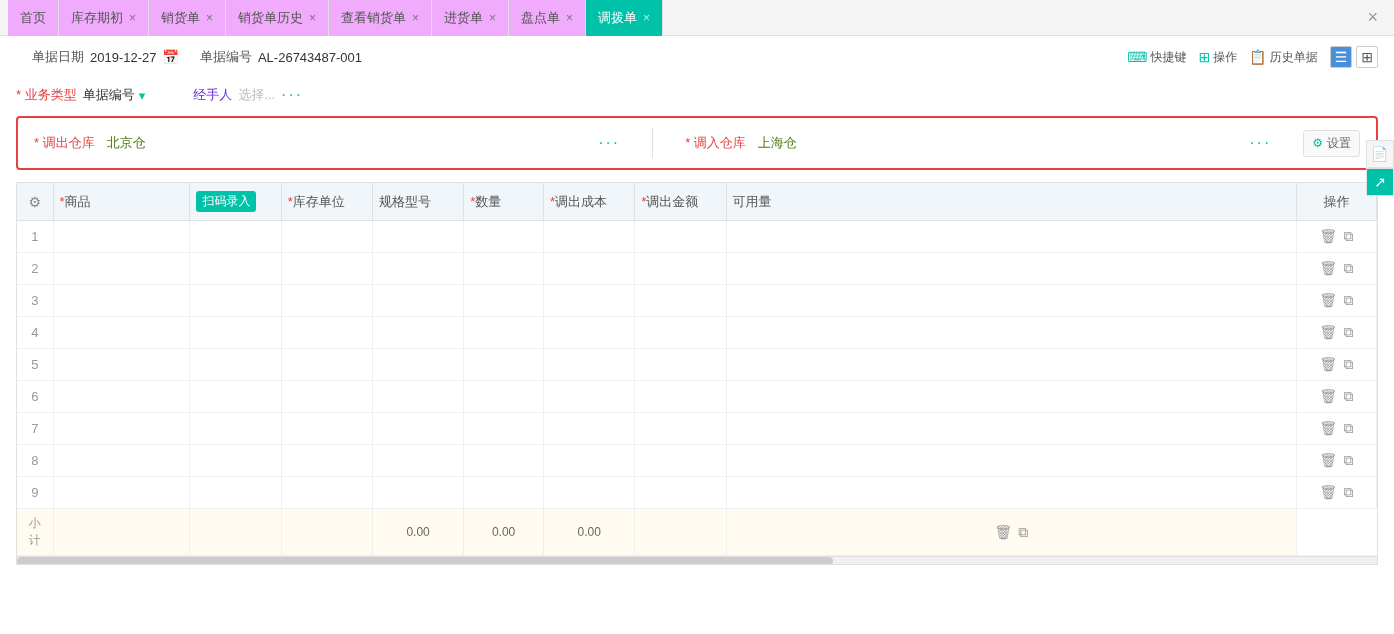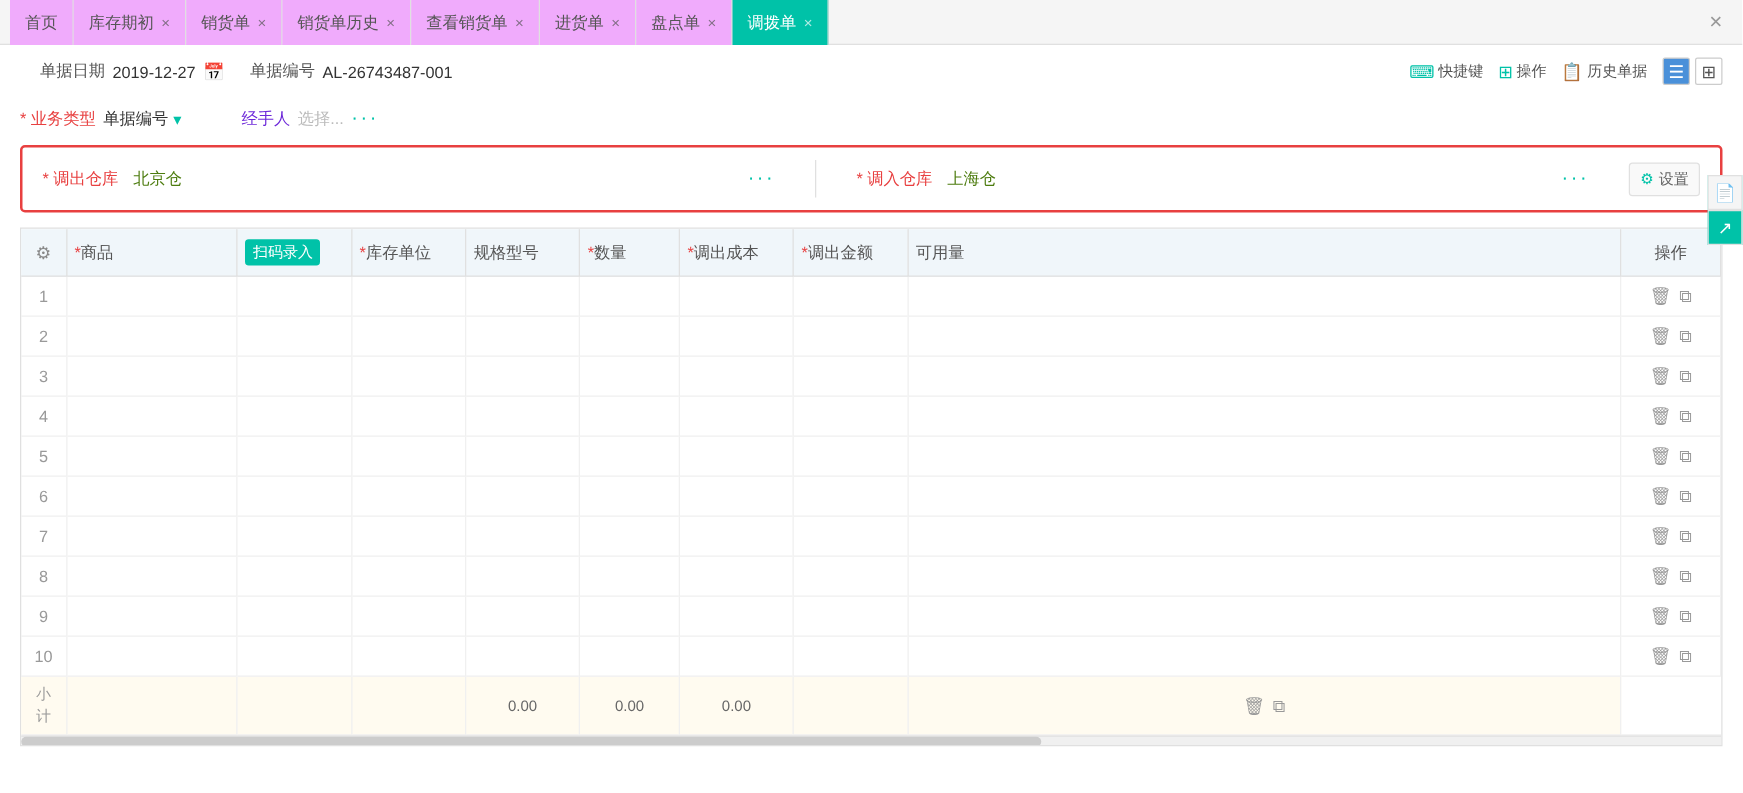--- a/index.html
+++ b/index.html
@@ -481,37 +481,20 @@
       <td></td>
       <td></td>
       <td></td>
       <td>
         <div class="op-icons">
           <span class="op-icon">🗑</span>
           <span class="op-icon">⧉</span>
         </div>
       </td>
     </tr>
-          <tr>
-      <td class="row-num">10</td>
-      <td></td>
-      <td></td>
-      <td></td>
-      <td></td>
-      <td></td>
-      <td></td>
-      <td></td>
-      <td></td>
-      <td>
-        <div class="op-icons">
-          <span class="op-icon">🗑</span>
-          <span class="op-icon">⧉</span>
-        </div>
-      </td>
-    </tr>
           <tr class="subtotal-row">
       <td class="row-num">小计</td>
       <td></td>
       <td></td>
       <td></td>
       <td style="text-align:center;">0.00</td>
       <td style="text-align:center;">0.00</td>
       <td style="text-align:center;">0.00</td>
       <td></td>
       <td>

